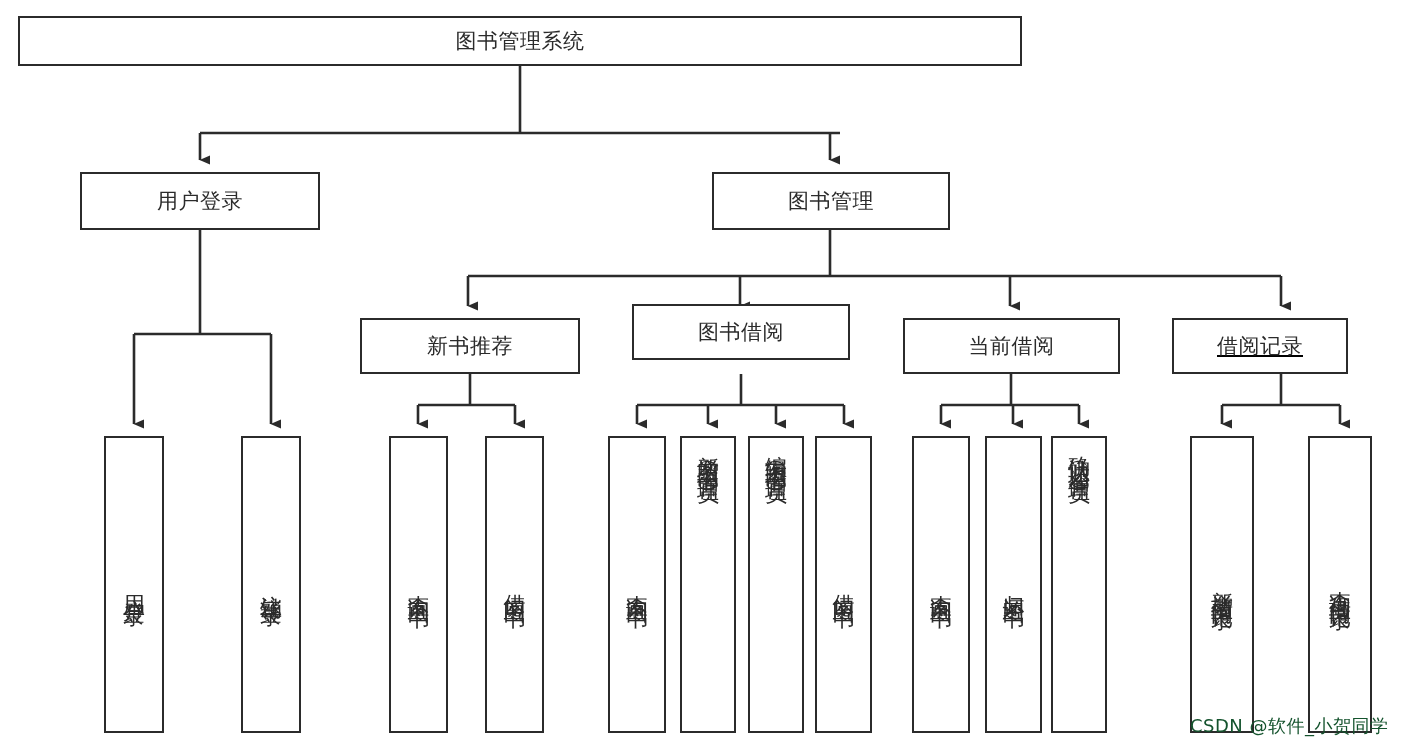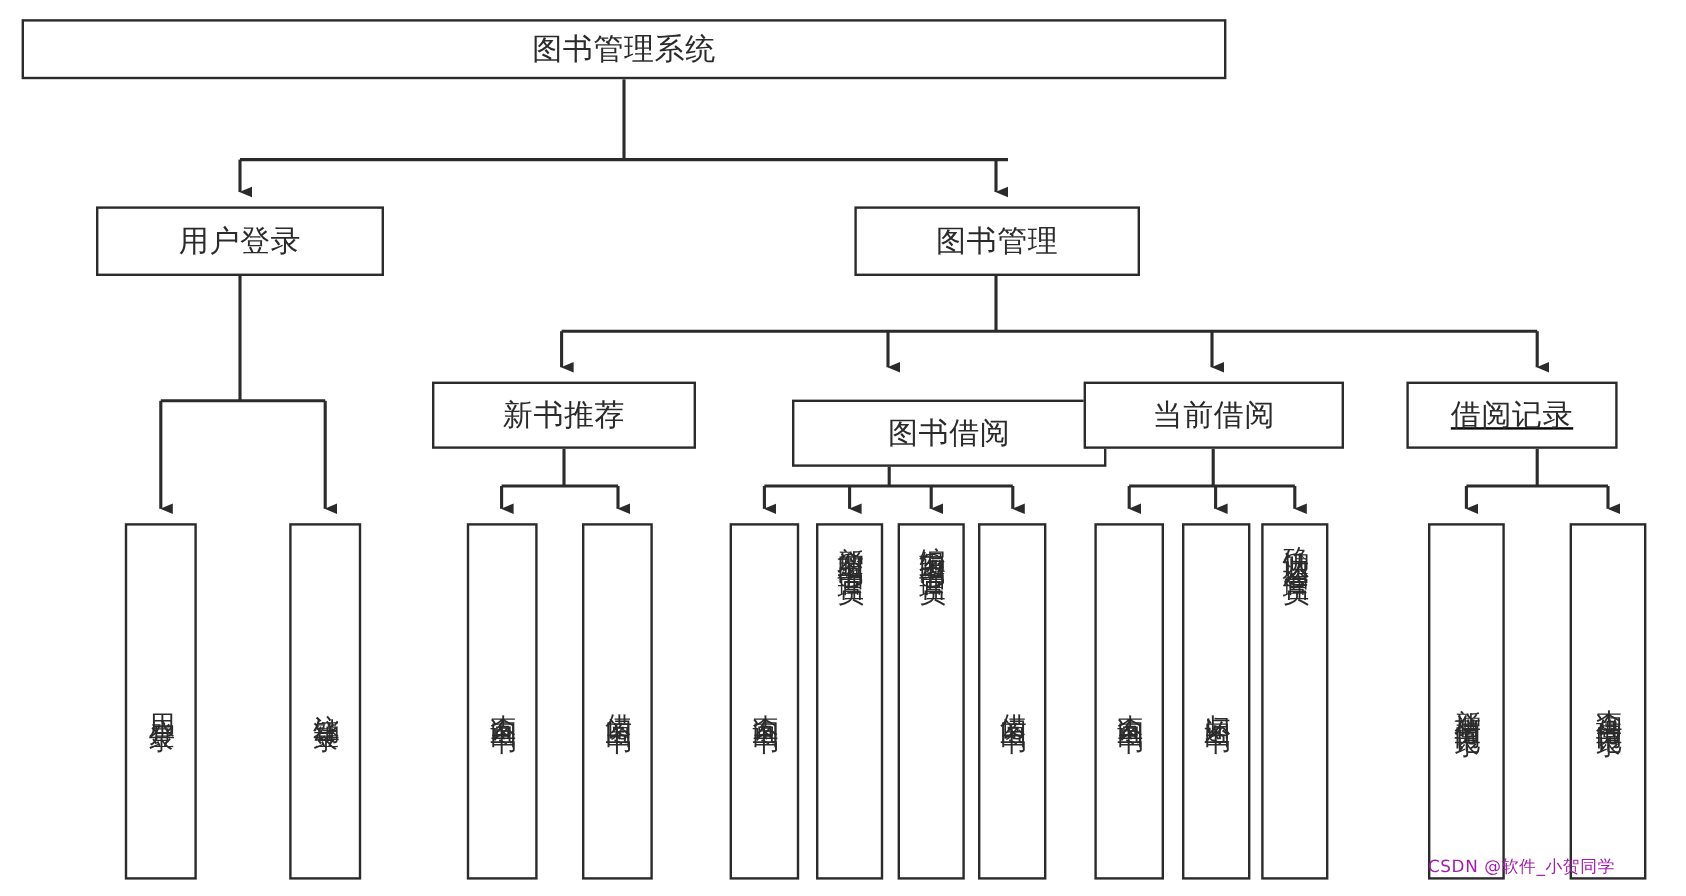--- a/index.html
+++ b/index.html
@@ -38,21 +38,21 @@
     background: #ffffff;
     border: 2.5px solid #2b2b2b;
     display: flex;
     align-items: center;
     justify-content: center;
     overflow: hidden;
   }
 
   .node-label {
     color: #2b2b2b;
-    font-size: 25px;
+    font-size: 21px;
     line-height: 1.15;
     white-space: nowrap;
     letter-spacing: 0.5px;
   }
 
   .node.vertical {
     align-items: flex-start;
     justify-content: center;
     padding-top: 0;
   }
@@ -72,22 +72,22 @@
   }
 
   .node.vertical.centered .node-label {
     text-align: center;
   }
 
   #watermark {
     position: absolute;
     left: 1190px;
     top: 714px;
-    font-size: 14px;
-    color: #a21caf;
+    font-size: 18px;
+    color: #14532d;
     white-space: nowrap;
     letter-spacing: 0.5px;
   }
 </style>
 </head>
 <body>
 
 <div id="diagram-canvas">
 
   <svg id="edge-layer" viewBox="0 0 1405 747" width="1405" height="747" xmlns="http://www.w3.org/2000/svg">
@@ -159,21 +159,21 @@
   <div class="node" style="left:80px; top:172px; width:240px; height:58px;">
     <span class="node-label">用户登录</span>
   </div>
   <div class="node" style="left:712px; top:172px; width:238px; height:58px;">
     <span class="node-label">图书管理</span>
   </div>
 
   <div class="node" style="left:360px; top:318px; width:220px; height:56px;text-align:center;">
     <span class="node-label">新书推荐</span>
   </div>
-  <div class="node" style="left:632px; top:333px; width:262px; height:56px;margin-left:28px;">
+  <div class="node" style="left:632px; top:304px; width:218px; height:56px;">
     <span class="node-label">图书借阅</span>
   </div>
   <div class="node" style="left:903px; top:318px; width:217px; height:56px;align-items:center;">
     <span class="node-label">当前借阅</span>
   </div>
   <div class="node" style="left:1172px; top:318px; width:176px; height:56px;text-decoration:underline;">
     <span class="node-label">借阅记录</span>
   </div>
 
   <div class="node vertical centered" style="left:104px; top:436px; width:60px; height:297px;">

